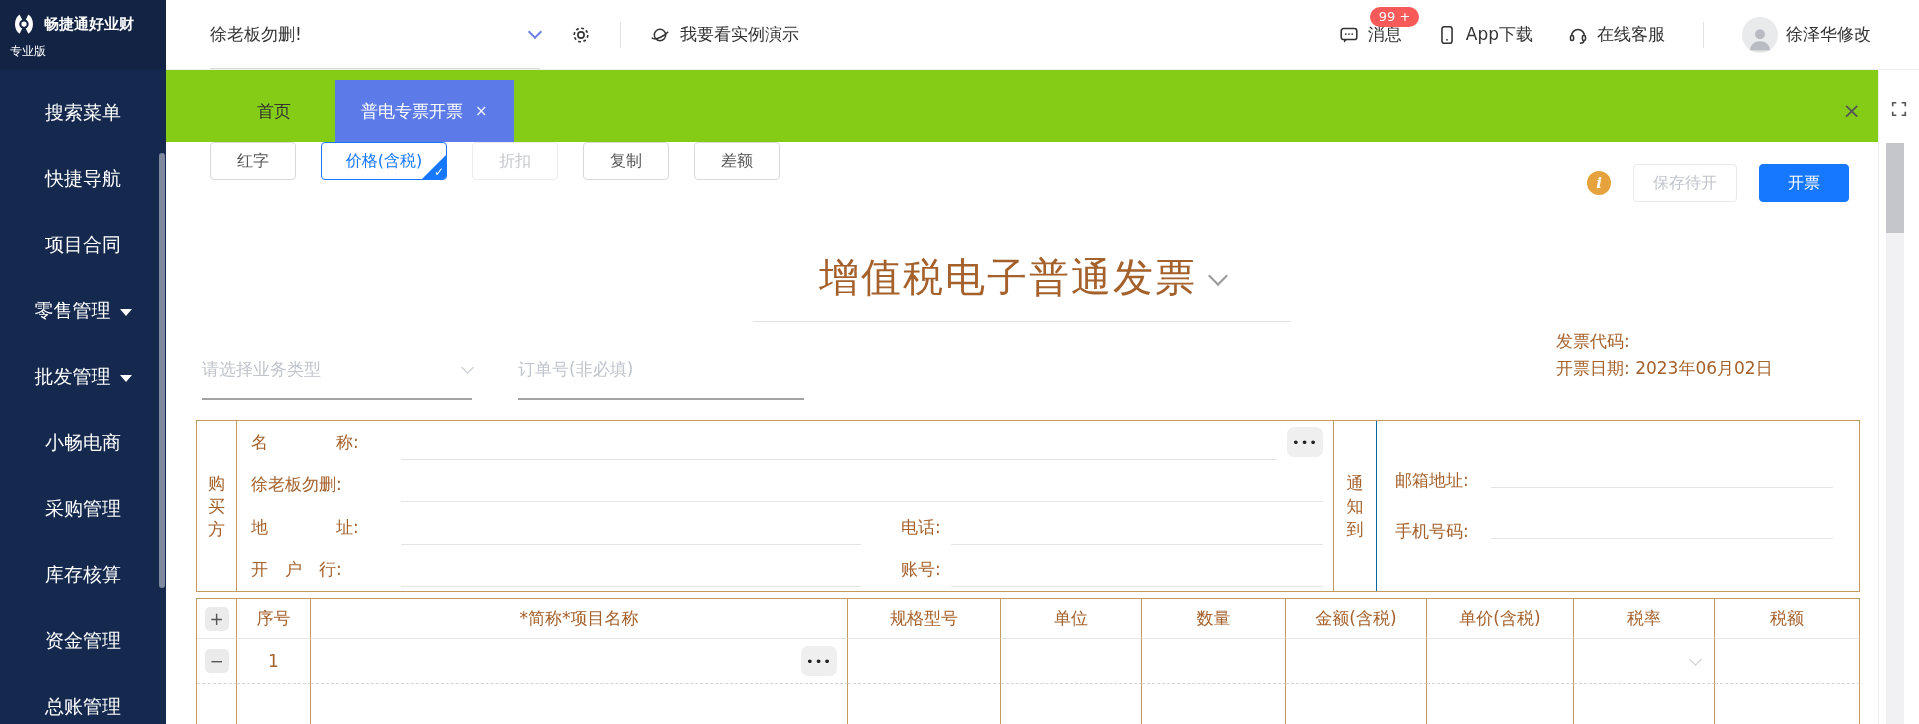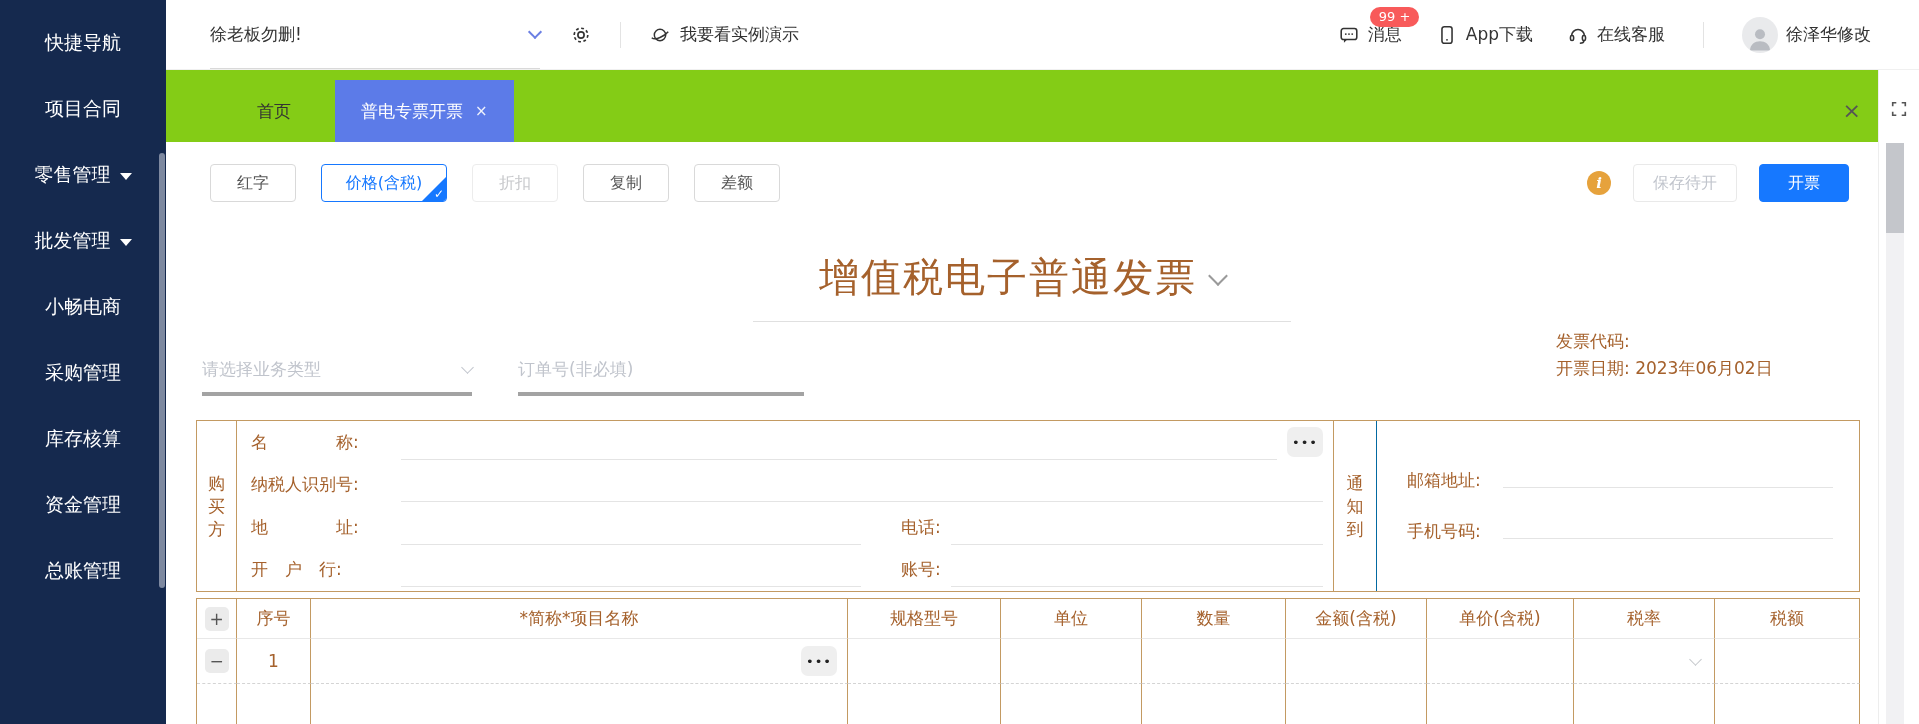--- a/index.html
+++ b/index.html
@@ -53,21 +53,21 @@
     padding-left:65px; position:relative; background:#84cc16; }
   .tab-home { height:62px; display:flex; align-items:center; padding:0 26px;
     font-size:17px; color:#333; cursor:pointer; }
   .tab-active { height:62px; margin-left:18px; background:#5c7be8; color:#fff;
     display:flex; align-items:center; gap:12px; padding:0 26px; font-size:17px; cursor:pointer; }
   .tab-close { font-size:15px; line-height:1; cursor:pointer; opacity:.9; }
   .page-close { position:absolute; right:58px; top:30px; font-size:22px; color:#555;
     line-height:1; cursor:pointer; }
 
   
-  .toolbar { height:82px; flex-shrink:0; display:flex; align-items:center;
+  .toolbar { height:82px; flex-shrink:0; display:flex; 
     padding:0 70px 0 44px; background:#fff; }
   .btn { height:38px; min-width:86px; padding:0 16px; margin-right:25px;
     border:1px solid #d9d9d9; border-radius:4px; background:#fff; font-size:16px;
     color:#555; display:inline-flex; align-items:center; justify-content:center;
     cursor:pointer; position:relative; font-family:inherit; }
   .btn-selected { border-color:#1678ff; color:#1678ff; min-width:126px; overflow:hidden; }
   .corner-tri { position:absolute; right:0; bottom:0; width:0; height:0;
     border-left:24px solid transparent; border-bottom:24px solid #1678ff; }
   .corner-check { position:absolute; right:2px; bottom:0; color:#fff; font-size:12px; }
   .btn-disabled { color:#c8c9cc; border-color:#ececec; cursor:default; }
@@ -83,21 +83,21 @@
   .title-wrap { position:absolute; top:26px; left:0; width:1712px; text-align:center; }
   .inv-title { font-size:40px; color:#a5612c; letter-spacing:2px; cursor:pointer; }
   .title-chev { display:inline-block; width:14px; height:14px; border-right:2px solid #9a9a9a;
     border-bottom:2px solid #9a9a9a; transform:rotate(45deg); margin:0 0 8px 14px; }
   .title-line { width:538px; height:1px; background:#e0e0e0; margin:16px auto 0; }
 
   .meta { position:absolute; left:1390px; top:104px; font-size:17px; color:#a5612c; line-height:27px; }
   .meta div { white-space:nowrap; }
 
   .filters { position:absolute; left:36px; top:134px; display:flex; gap:46px; }
-  .field { border-bottom:4px solid #a3a3a3; padding-bottom:11px; display:flex;
+  .field { border-bottom:2px solid #a3a3a3; padding-bottom:17px; display:flex;
     align-items:center; justify-content:space-between; font-size:17px; color:#c0c4cc; cursor:text; }
   .field.select { cursor:pointer; }
   .f1 { width:270px; } .f2 { width:286px; }
   .field .chev { border-color:#c0c4cc; width:9px; height:9px; border-width:0 1.5px 1.5px 0;
     border-style:solid; }
 
   
   .buyer { position:absolute; left:30px; top:196px; width:1664px; height:172px;
     border:1px solid #c39a62; display:flex; }
   .vcol { display:flex; align-items:center; justify-content:center; color:#a5612c; font-size:17px; }
@@ -109,21 +109,21 @@
   .blabel2 { color:#a5612c; font-size:17px; margin:0 10px 0 40px; white-space:nowrap; }
   .bline { flex:1; align-self:flex-end; height:1px; background:#e4e4e4; margin-bottom:4px; }
   .bline-fixed { flex:none; width:460px; }
   .dots-btn { width:36px; height:30px; background:#efefef; border-radius:7px; margin:0 10px;
     display:flex; align-items:center; justify-content:center; font-size:13px;
     letter-spacing:1px; color:#222; cursor:pointer; }
   .notify-side { width:44px; border-left:1px solid #c39a62; border-right:1px solid #0369a1; }
   .notify-fields { width:482px; display:flex; flex-direction:column; justify-content:center;
     gap:28px; padding:0 26px 0 18px; }
   .nrow { display:flex; align-items:flex-end; }
-  .nlabel { width:96px; flex-shrink:0; color:#a5612c; font-size:17px;margin-left:12px; }
+  .nlabel { width:96px; flex-shrink:0; color:#a5612c; font-size:17px; }
   .nline { flex:1; height:1px; background:#e4e4e4; margin-bottom:4px; }
 
   
   .items { position:absolute; left:30px; top:374px; width:1664px; height:126px;
     border-top:1px solid #c39a62; border-left:1px solid #c39a62; overflow:hidden; }
   .irow { display:grid;
     grid-template-columns:40px 74px 537px 153px 141px 144px 141px 147px 141px 145px; }
   .icell { border-right:1px solid #c39a62; display:flex; align-items:center;
     justify-content:center; font-size:17px; color:#a5612c; position:relative; }
   .ihead { height:40px; }
@@ -148,21 +148,37 @@
   .rail-handle { width:18px; height:90px; background:#c4c6cb; cursor:grab; }
 
   svg { display:block; }
 </style>
 </head>
 <body>
 
 <div class="app">
 
   <aside class="sidebar">
+    <div class="logo-block">
+      <div class="logo-row">
+        <span>
+          <svg viewBox="0 0 32 32" width="28" height="28">
+            <path d="M11 5 C4 9 4 23 11 27 L14 21 C9.5 18.8 9.5 13.2 14 11 Z" fill="#fff"></path>
+            <path d="M21 5 C28 9 28 23 21 27 L18 21 C22.5 18.8 22.5 13.2 18 11 Z" fill="#fff"></path>
+            <circle cx="16" cy="16" r="3" fill="#fff"></circle>
+          </svg>
+        </span>
+        <span class="brand-name">畅捷通好业财</span>
+      </div>
+      <div class="brand-edition">专业版</div>
+    </div>
     <nav class="side-nav">
+      <div class="side-item">
+          <span>搜索菜单</span>
+        </div>
       <div class="side-item">
           <span>快捷导航</span>
         </div>
       <div class="side-item">
           <span>项目合同</span>
         </div>
       <div class="side-item">
           <span>零售管理</span>
           <span class="caret-down"></span>
         </div>
@@ -331,21 +347,21 @@
         <div class="vcol buyer-side">
           <span class="vtext">购买方</span>
         </div>
         <div class="buyer-fields">
           <div class="brow">
             <span class="blabel">名　　　　称:</span>
             <span class="bline"></span>
             <span class="dots-btn">•••</span>
           </div>
           <div class="brow">
-            <span class="blabel">纳税人识别号:</span>
+            <span class="blabel">徐老板勿删:</span>
             <span class="bline" style="margin-right:10px;"></span>
           </div>
           <div class="brow">
             <span class="blabel">地　　　　址:</span>
             <span class="bline bline-fixed"></span>
             <span class="blabel2">电话:</span>
             <span class="bline" style="margin-right:10px;"></span>
           </div>
           <div class="brow">
             <span class="blabel">开　户　行:</span>

